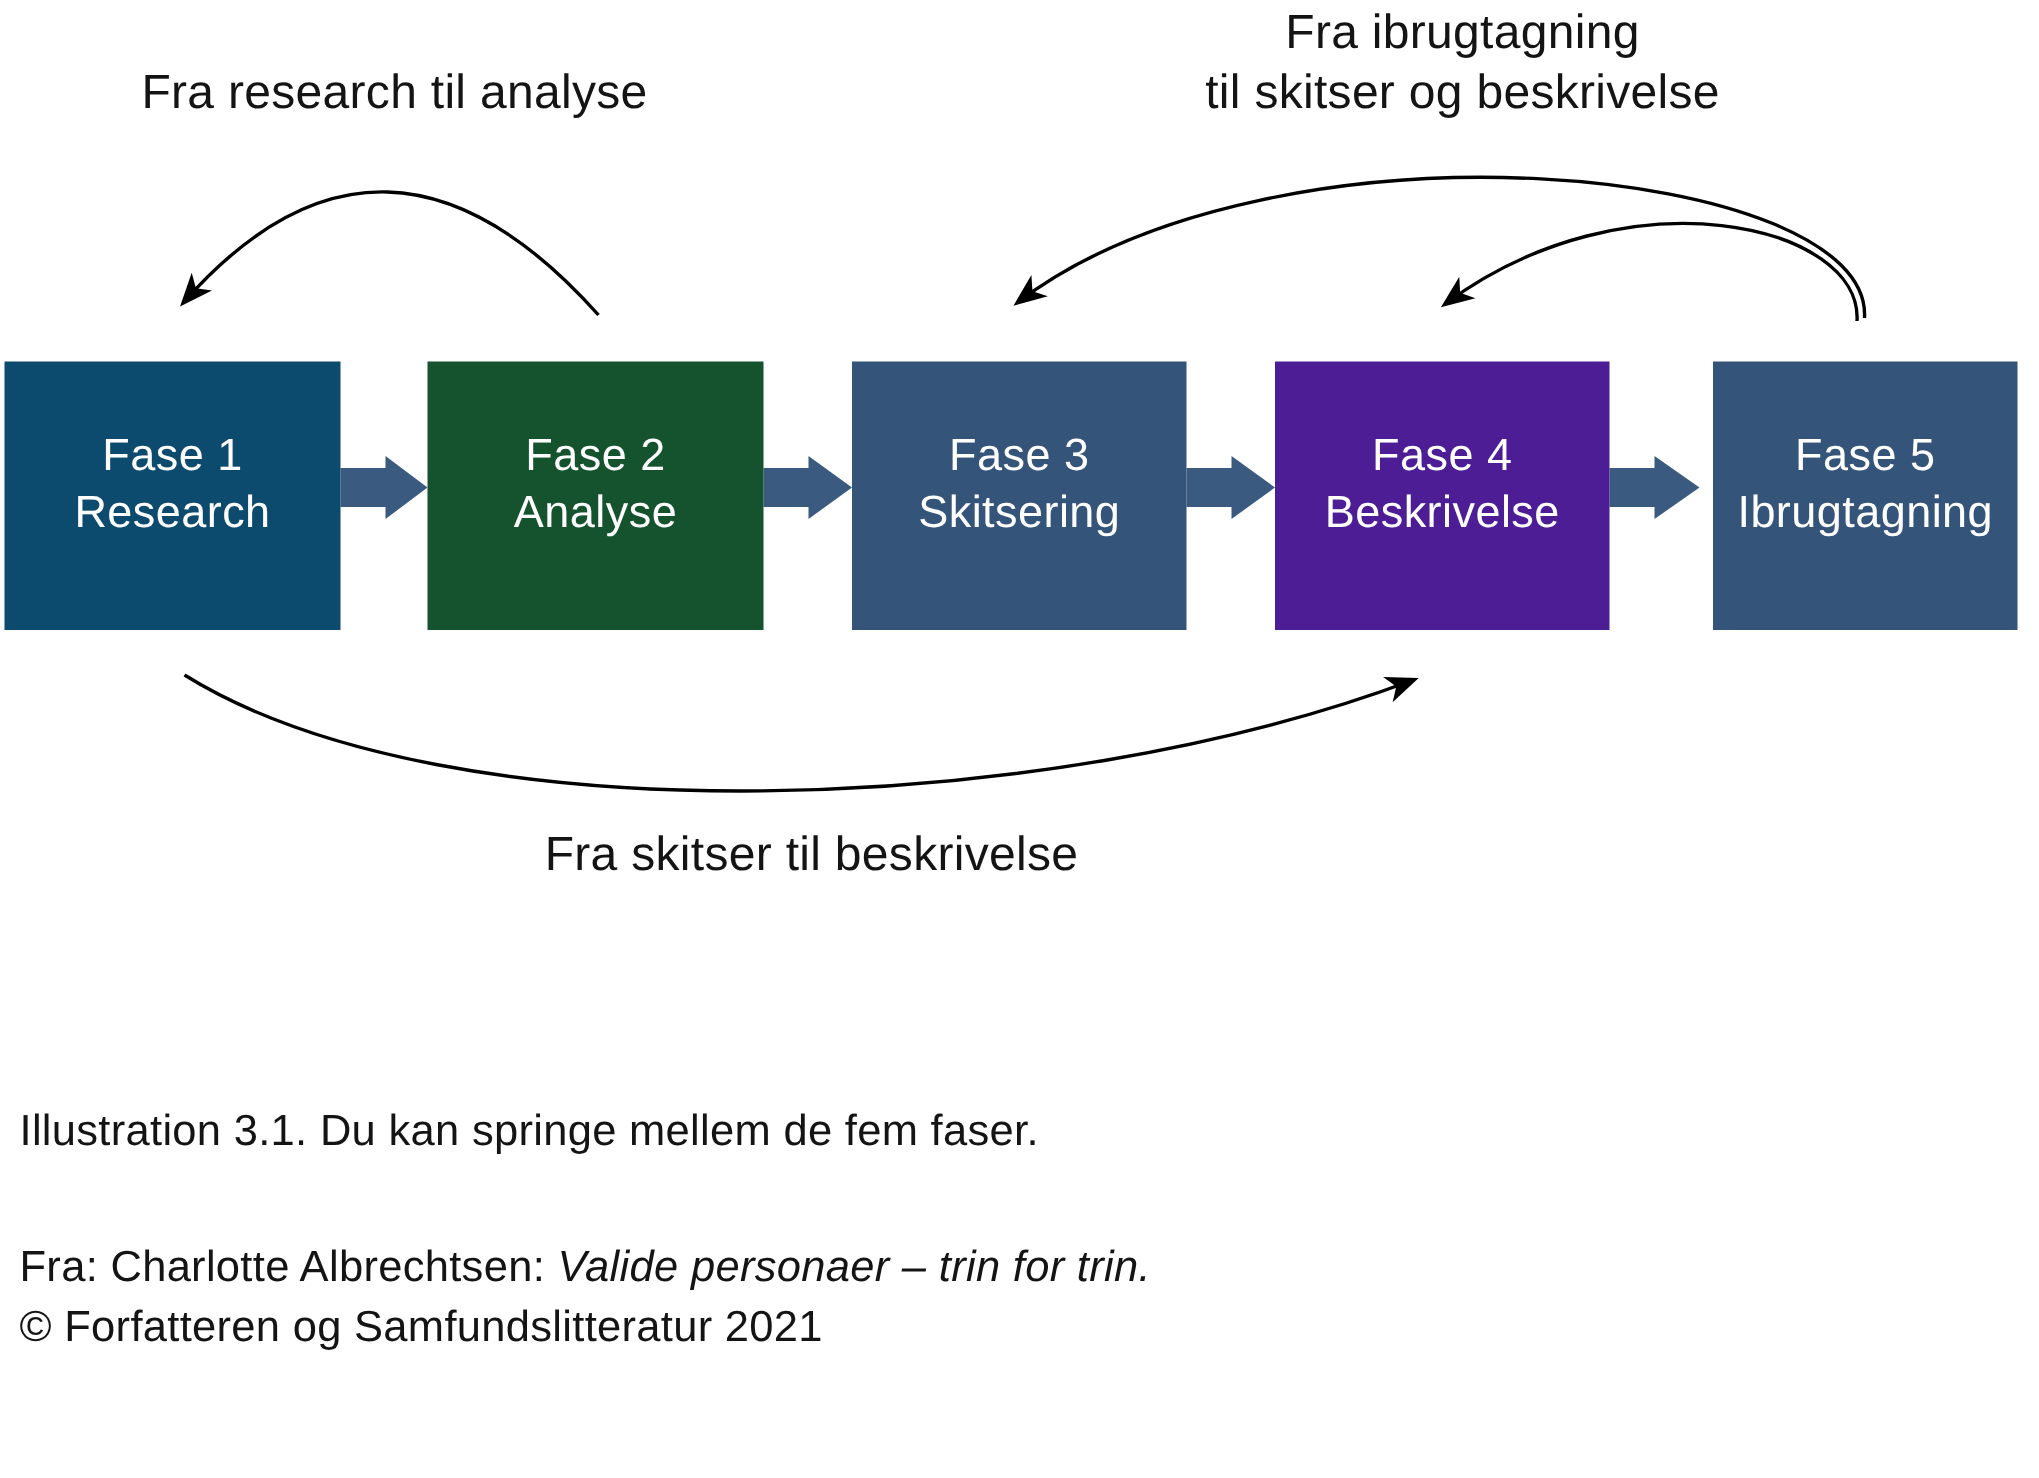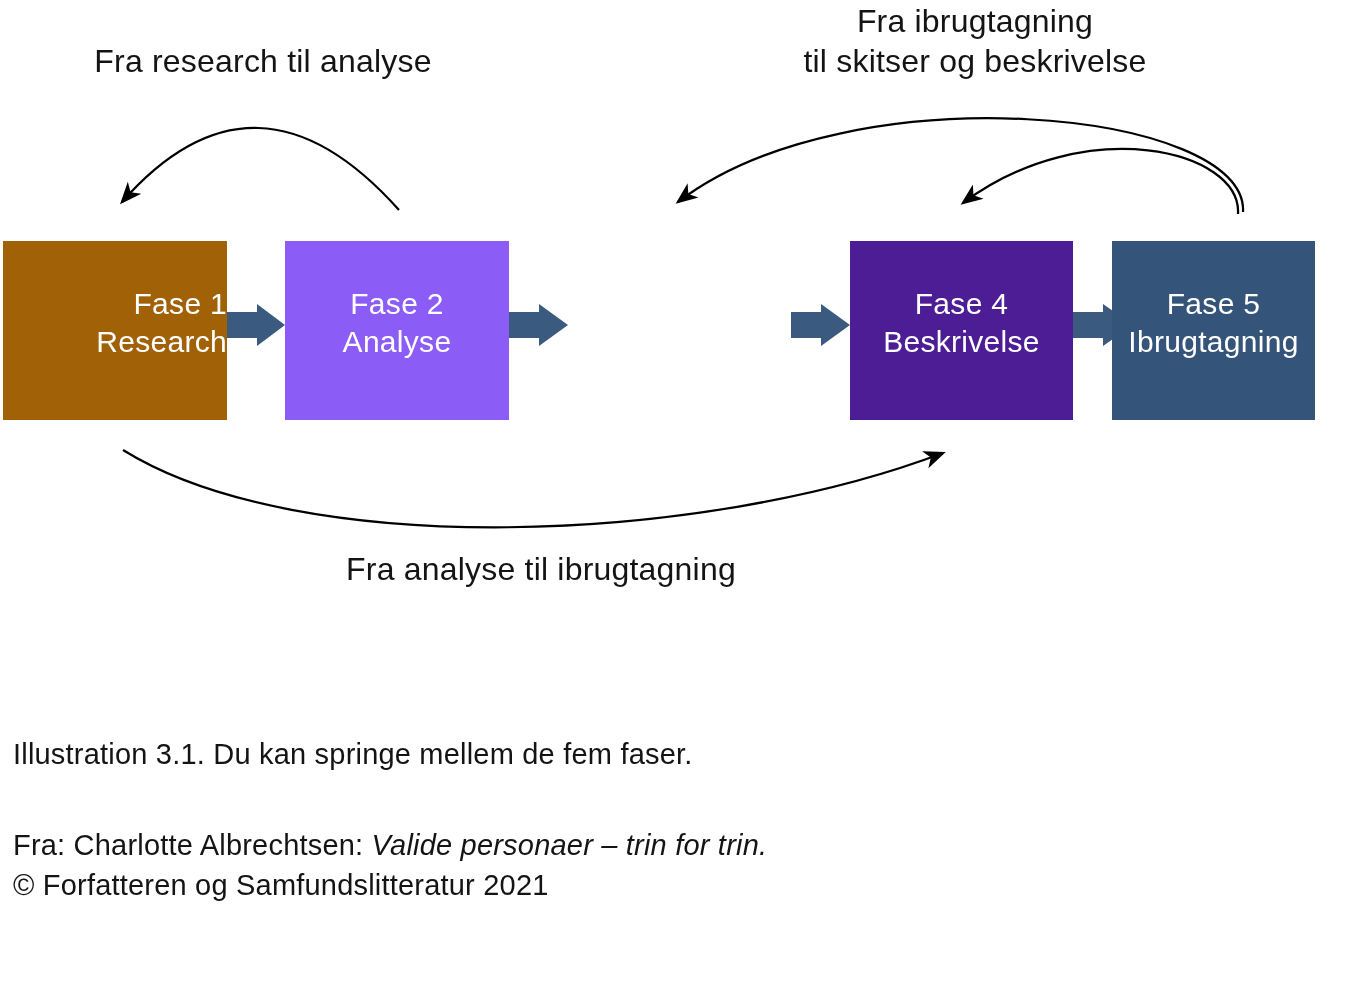--- a/index.html
+++ b/index.html
@@ -48,21 +48,21 @@
     color:#ffffff;
     font-size:30px;
     line-height:38px;
     text-align:center;
     letter-spacing:0.3px;
   }
   .b1{ left:3px;    width:224px; }
   .b2{ left:285px;  width:224px; }
   .b3{ left:568px;  width:223px; }
   .b4{ left:850px;  width:223px; }
-  .b5{ left:1112px; width:203px;align-items:center; }
+  .b5{ left:1142px; width:203px;align-items:center; }
 
   .caption-line{
     position:absolute;
     left:13px;
     font-size:29px;
     letter-spacing:0.2px;
     color:#141414;
     white-space:nowrap;
   }
   .cap1{ top:738px; }
@@ -93,29 +93,33 @@
     <polygon points="1073,312 1103,312 1103,304 1133,325 1103,346 1103,338 1073,338" fill="#3a5a80"></polygon>
   </svg>
 
   <div class="jump-label lbl-research">Fra research til analyse</div>
 
   <div class="jump-label lbl-ibrug">
     <div>Fra ibrugtagning</div>
     <div>til skitser og beskrivelse</div>
   </div>
 
-  <div class="jump-label lbl-analyse">Fra analyse til ibrugtagning</div>
+  <div class="jump-label lbl-analyse">Fra skitser til beskrivelse</div>
 
-  <div class="phase-box b1" style="background-color: #a16207; align-items: flex-end;">
+  <div class="phase-box b1" style="background-color: #0c4a6e;">
     <div>Fase 1</div>
     <div>Research</div>
   </div>
-  <div class="phase-box b2" style="background-color: #8b5cf6;">
+  <div class="phase-box b2" style="background-color: #14532d;">
     <div>Fase 2</div>
     <div>Analyse</div>
+  </div>
+  <div class="phase-box b3" style="background-color: rgb(53, 84, 122);">
+    <div>Fase 3</div>
+    <div>Skitsering</div>
   </div>
   <div class="phase-box b4" style="background-color: #4c1d95;">
     <div>Fase 4</div>
     <div>Beskrivelse</div>
   </div>
   <div class="phase-box b5" style="background-color: rgb(53, 84, 122);">
     <div>Fase 5</div>
     <div>Ibrugtagning</div>
   </div>
 

